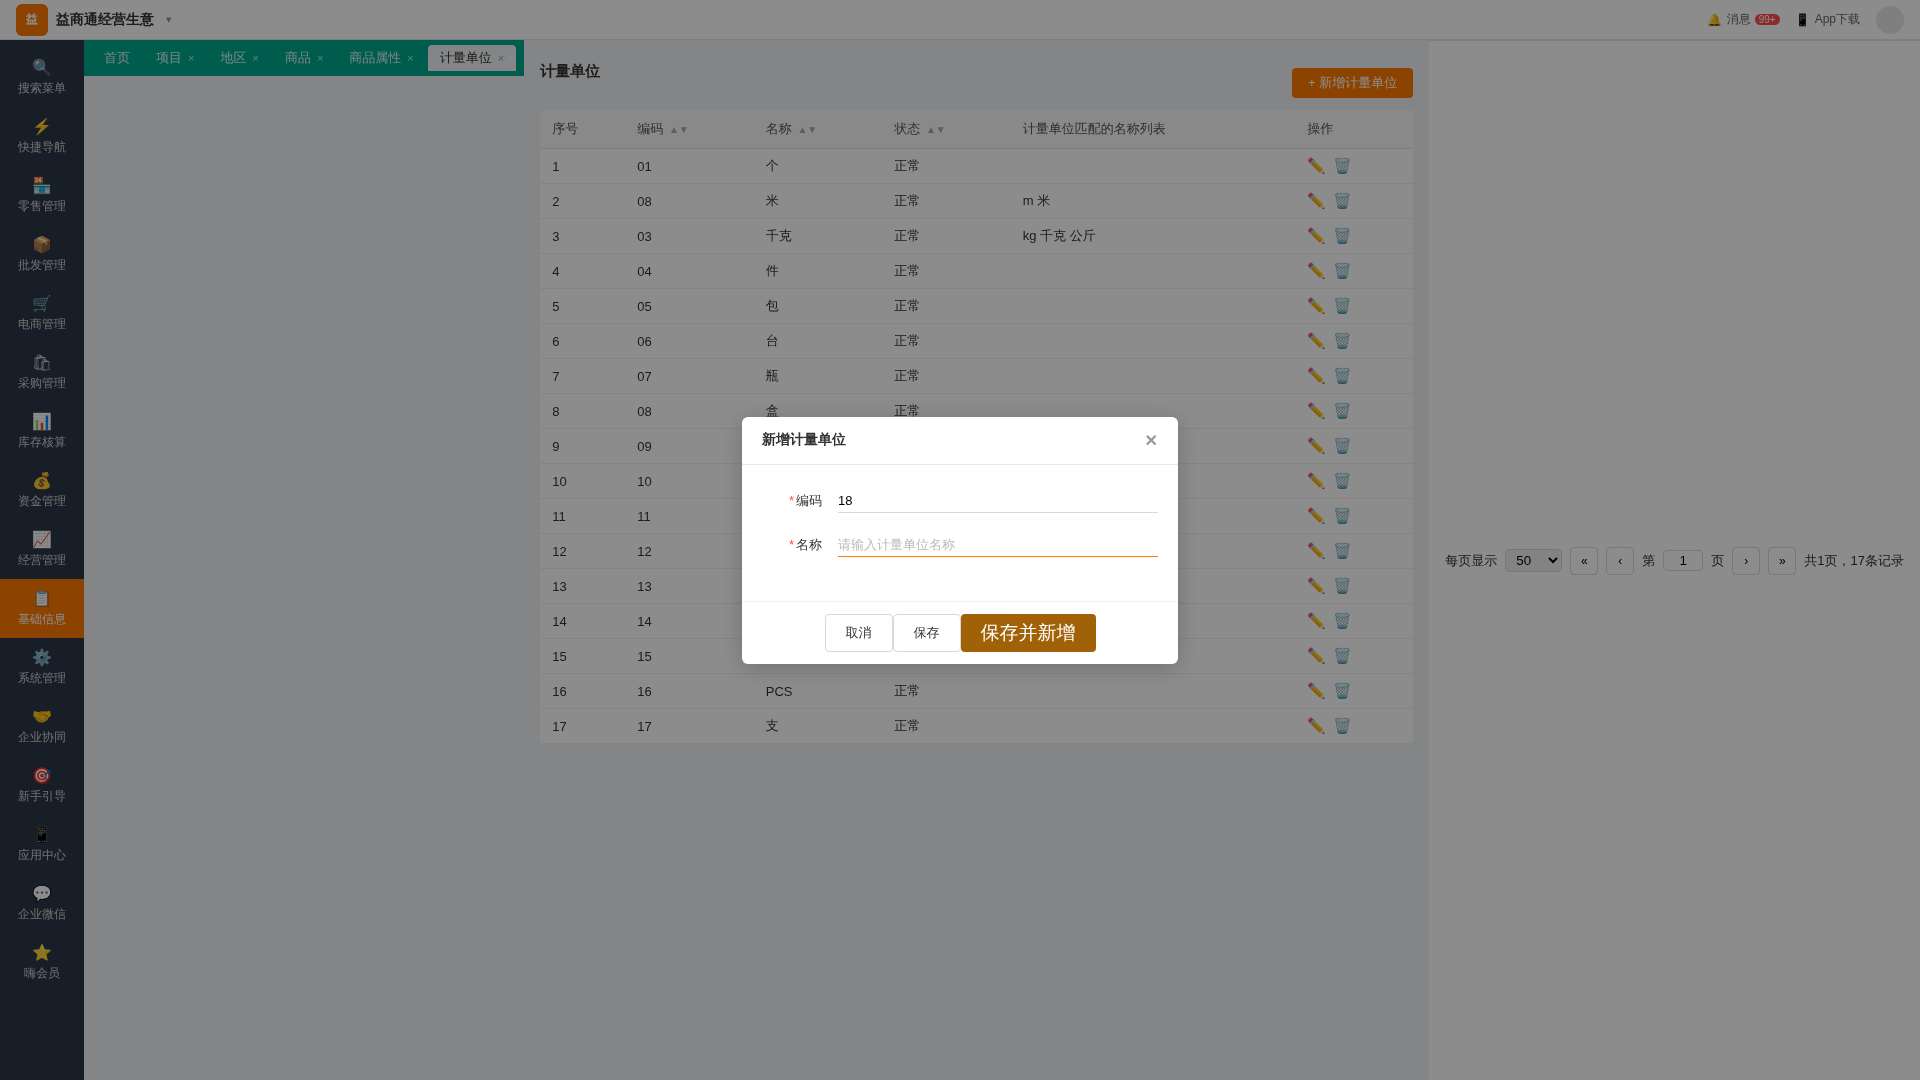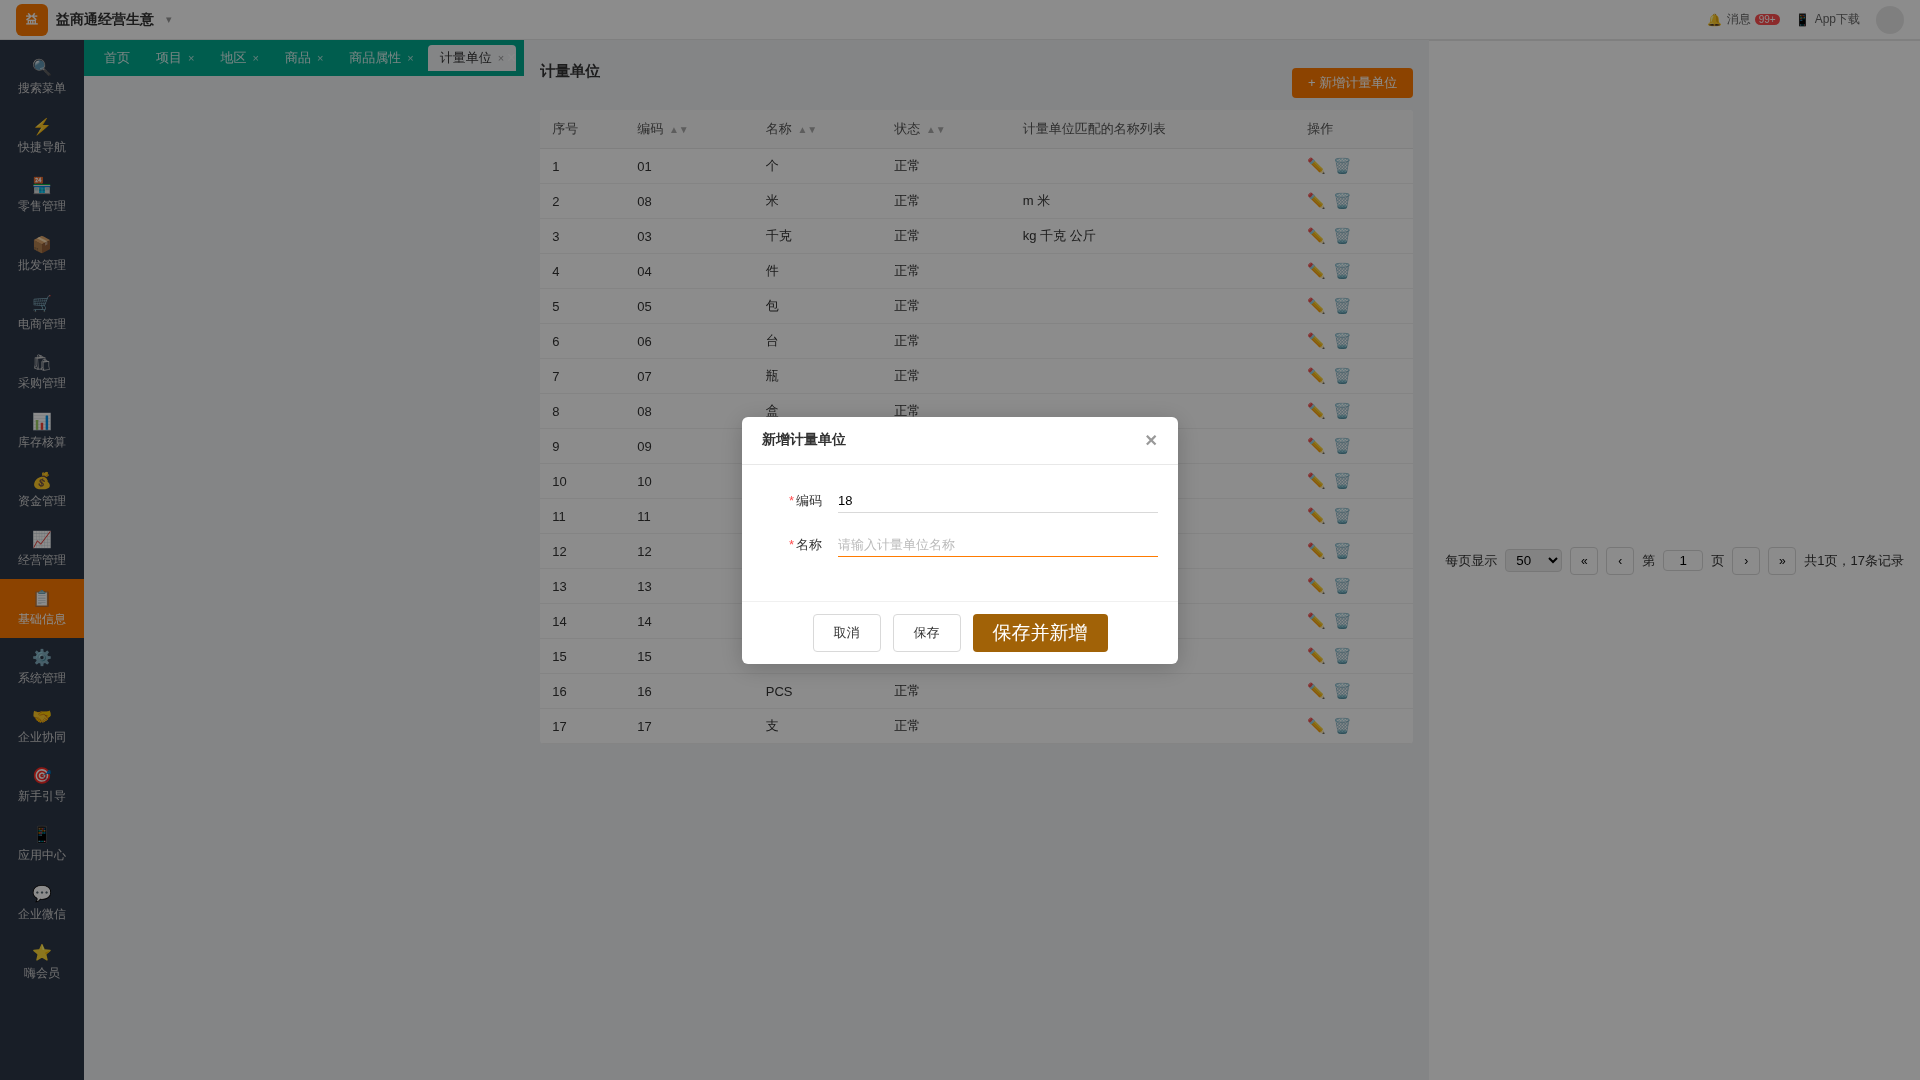--- a/index.html
+++ b/index.html
@@ -285,21 +285,20 @@
       margin-left: 16px;
     }
     .form-input.focused {
       border-bottom: 1px solid #ff7b00;
     }
     .form-input::placeholder { color: #bbb; }
     .modal-footer {
       padding: 12px 20px;
       display: flex;
       justify-content: center;
-      gap: 12px;
       border-top: 1px solid #f0f0f0;
     }
     .btn-cancel {
       border: 1px solid #d9d9d9;
       background: #fff;
       color: #333;
       padding: 6px 20px;
       border-radius: 4px;
       cursor: pointer;
       font-size: 13px;

